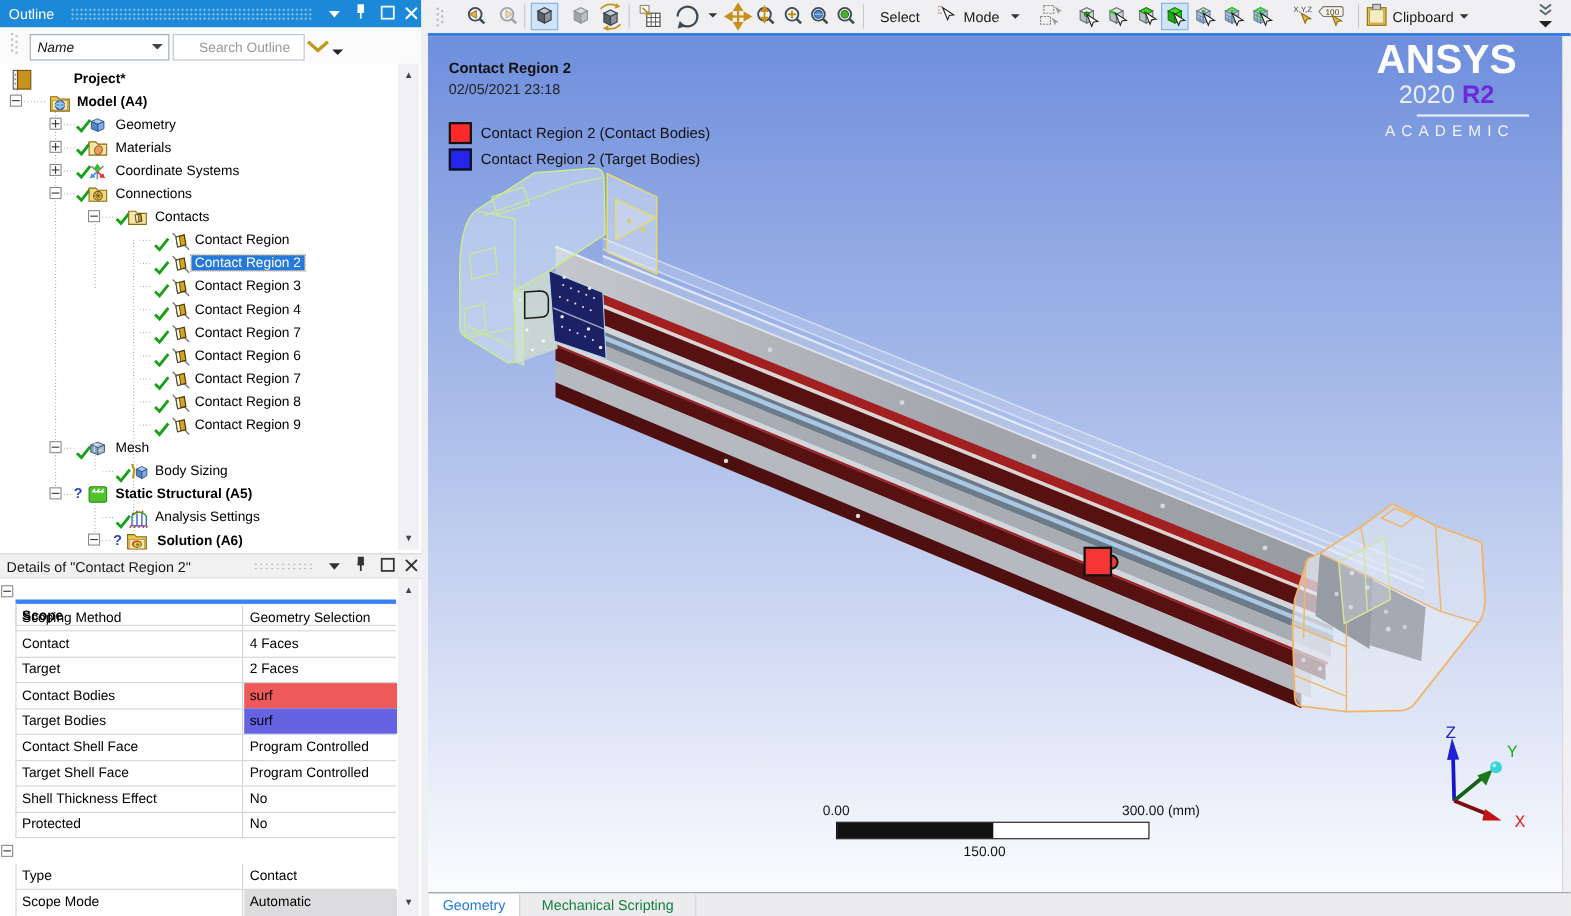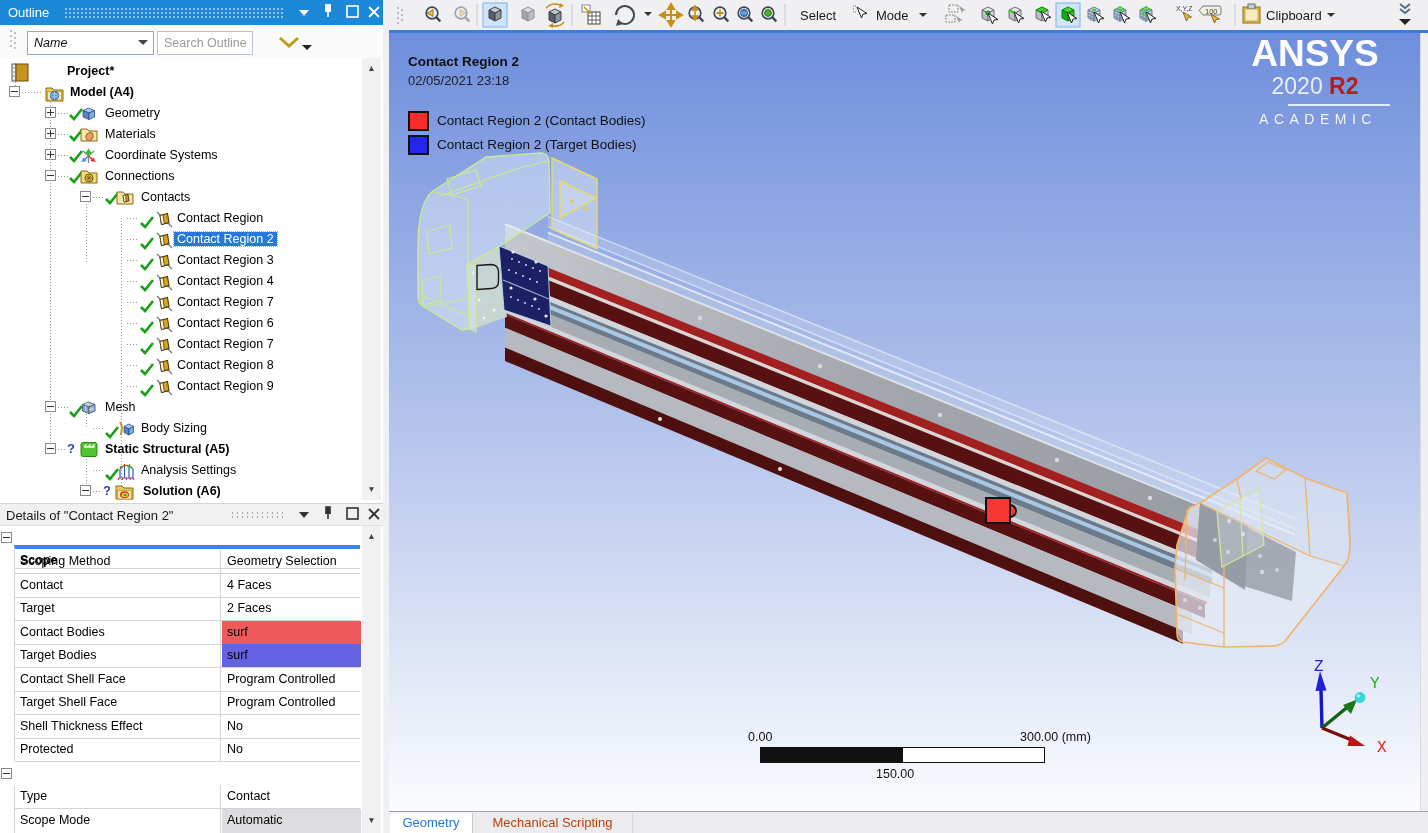--- a/index.html
+++ b/index.html
@@ -11,22 +11,22 @@
   
   #leftpanel { left:0; top:0; width:383px; height:833px; background:#ffffff; }
   #otitle { left:0; top:0; width:383px; height:25px; background:#1b89d8; color:#fff;
     font-size:13px; line-height:25px; padding-left:8px; }
   #otitledots { left:64px; top:7px; width:220px; height:12px;
     background-image:radial-gradient(rgba(170,210,240,.8) 0.8px, transparent 1px);
     background-size:4px 4px; }
   #filterrow { left:0; top:25px; width:383px; height:33px; background:#fbfbfb; }
   #namebox { left:27px; top:31px; width:127px; height:24px; background:#fff;
     border:1px solid #99a8b8; font-size:12.5px; color:#111; line-height:22px; padding-left:6px;font-style:italic; }
-  #searchbox { left:157px; top:31px; width:96px; height:24px; background:#fff;
-    border:1px solid #b9c4ce; font-size:12.5px; color:#9a9a9a; line-height:22px; padding-left:6px; }
+  #searchbox { left:157px; top:31px; width:120px; height:24px; background:#fff;
+    border:1px solid #b9c4ce; font-size:12.5px; color:#9a9a9a; line-height:22px; padding-left:23px; }
   #treearea { left:0; top:58px; width:362px; height:442px; background:#fff; overflow:hidden; }
   .trow { position:absolute; height:21px; font-size:12.5px; color:#000; white-space:nowrap; }
   .trow b { font-weight:bold; }
   .texp { position:absolute; width:11px; height:11px; border:1px solid #8a8a8a; background:#fff;
     top:4px; }
   .texp:before, .texp:after{ content:""; position:absolute; background:#333; }
   .texp:before { left:1px; right:1px; top:4px; height:1px; }
   .texp.plus:after { top:1px; bottom:1px; left:4px; width:1px; }
   .tchk { position:absolute; top:3px; width:16px; height:16px; }
   .tico { position:absolute; top:2px; width:17px; height:17px; }
@@ -73,39 +73,39 @@
     border-left:1px solid #d8d8dc; }
   #vtitle { left:408px; top:54px; font-size:13.5px; font-weight:bold; color:#111; }
   #vdate { left:408px; top:73px; font-size:13px; color:#222; }
   .legsq { position:absolute; width:21px; height:20px; border:2px solid #111; }
   .legtx { position:absolute; font-size:13.5px; color:#111; }
 
   
   #ansys { left:1240px; top:36px; width:150px; text-align:center; color:#fff; }
   #ansys .a1 { font-size:37px; font-weight:bold; letter-spacing:0px; color:#fdfdfe; line-height:36px;}
   #ansys .a2 { font-size:23px; color:#e9edf4; margin-top:2px; line-height:24px;}
-  #ansys .a2 b { color:#b91c1c; }
+  #ansys .a2 b { color:#6d28d9; }
   #ansys .aline { height:2px; background:rgba(250,251,253,.85); margin:6px 0 5px 48px; }
   #ansys .a3 { font-size:14px; letter-spacing:5.5px; color:#f2f4f9; margin-right:-6px; }
 
   
   #sb0 { left:748px; top:730px; font-size:12.5px; color:#111; }
   #sb300 { left:1020px; top:730px; font-size:12.5px; color:#111; }
   #sb150 { left:876px; top:767px; font-size:12.5px; color:#111; }
   #sbar3d { left:760px; top:747px; width:285px; height:16px; border:1px solid #111; background:#fff; }
   #sbarblack { position:absolute; left:0; top:0; width:142px; height:14px; background:#111; }
 
   
   #tabbar { left:389px; top:811px; width:1039px; height:22px; background:#ececee;
     border-top:1px solid #9e9eb8; }
   #tabgeo { position:absolute; left:1px; top:1px; width:83px; height:21px; background:#fff;
     color:#2277dd; font-size:13px; text-align:center; line-height:20px;
     border-right:1px solid #c9c9cc; }
   #tabmech { position:absolute; left:84px; top:1px; width:160px; height:21px;
-    color:#c2410c; font-size:13px; text-align:center; line-height:20px;
+    color:#15803d; font-size:13px; text-align:center; line-height:20px;
     border-right:1px solid #d6d6d9; }
 </style>
 </head>
 <body>
 <div id="stage">
 
   <div id="toolbar" class="abs"></div>
   <div id="blueline" class="abs"></div>
   <svg id="tbicons" class="abs" style="left:383px;top:0" width="1045" height="30">
     <defs>

